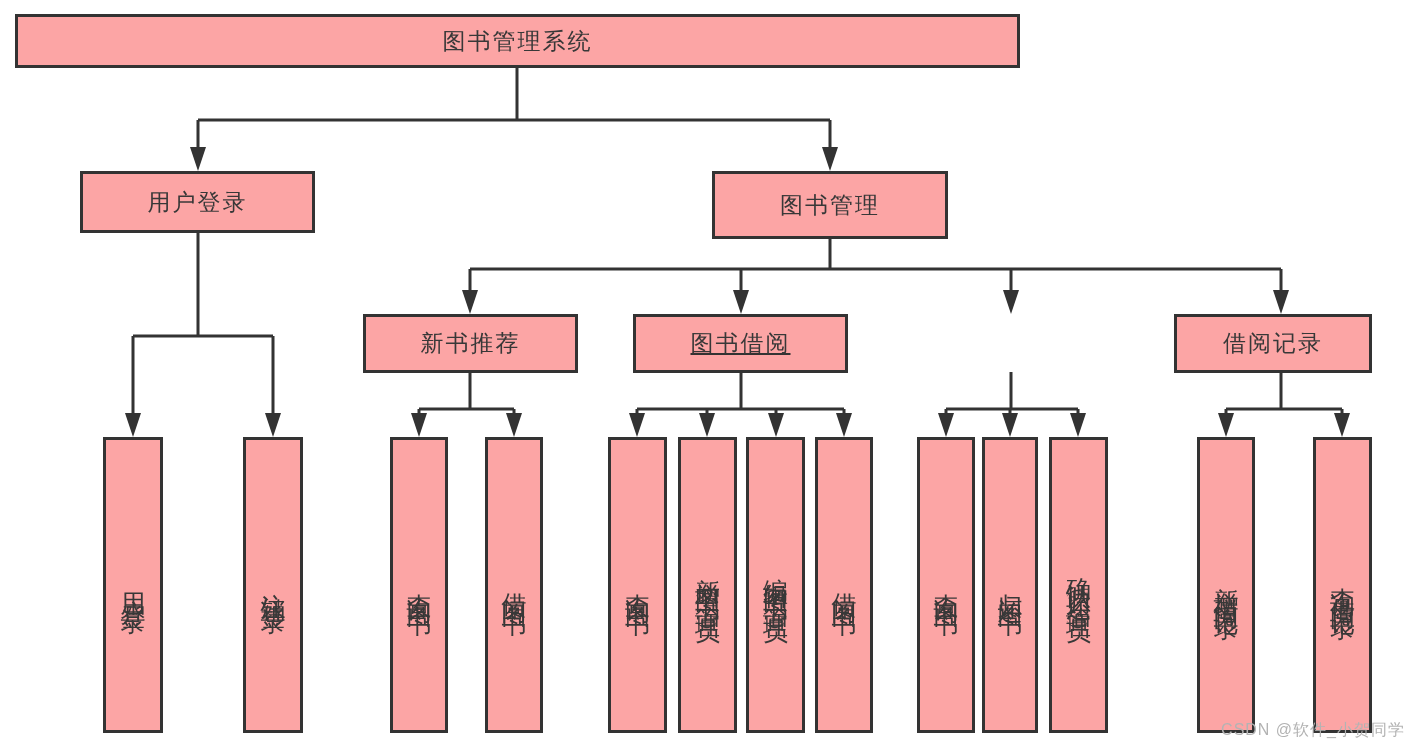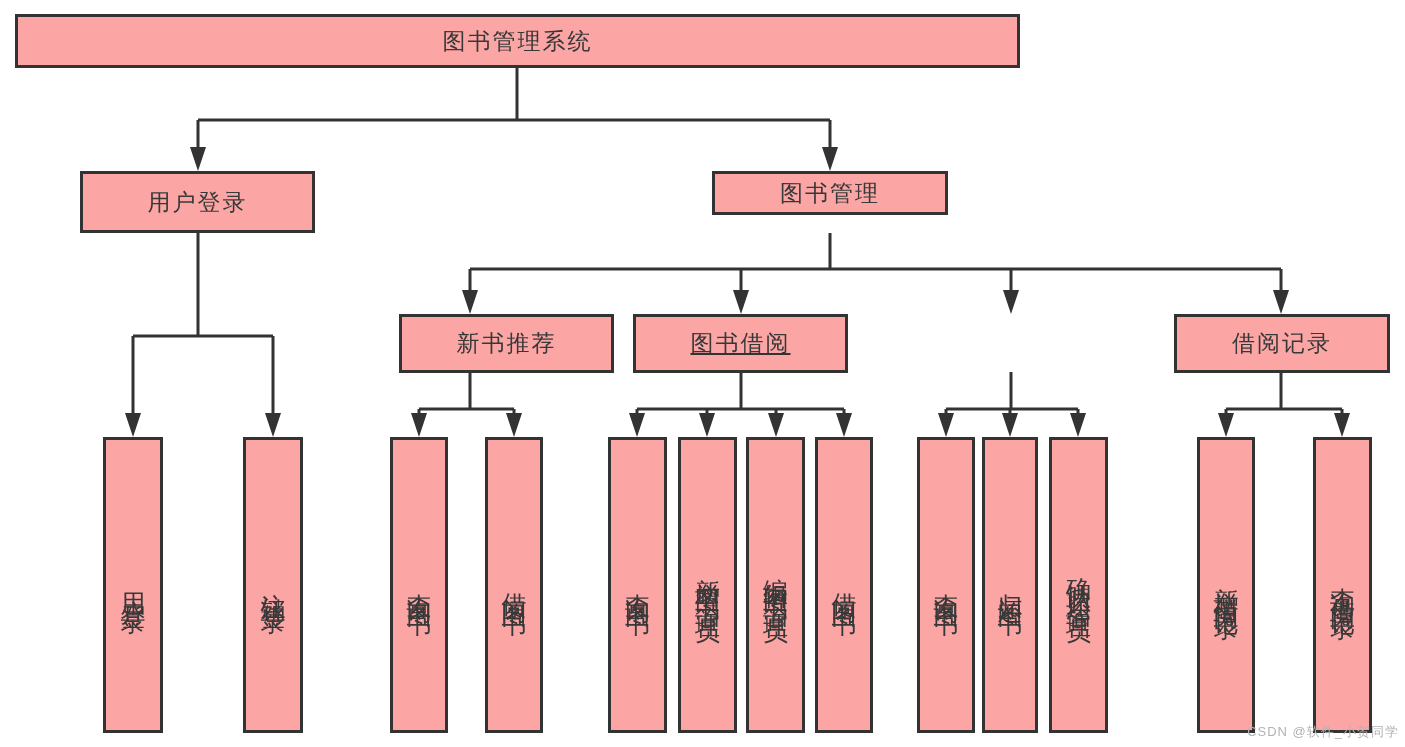--- a/index.html
+++ b/index.html
@@ -34,23 +34,23 @@
   }
   .leaf .v-label {
     writing-mode: vertical-lr;
     font-size: 25px;
     line-height: 1;
     letter-spacing: 6px;
     color: #383838;
   }
   .watermark {
     position: absolute;
-    right: 6px;
+    right: 0;
     bottom: 6px;
-    font-size: 13px;
+    font-size: 16px;
     letter-spacing: 1px;
     color: #b3b3b3;
     white-space: nowrap;
     z-index: 5;
   }
 </style>
 </head>
 <body>
 
 <div class="canvas">
@@ -93,31 +93,31 @@
       M1334 413 L1350 413 L1342 437 Z"></path>
   </svg>
 
   <div class="node" style="left:15px; top:14px; width:1005px; height:54px;">
     <span class="h-label">图书管理系统</span>
   </div>
 
   <div class="node" style="left:80px; top:171px; width:235px; height:62px;">
     <span class="h-label">用户登录</span>
   </div>
-  <div class="node" style="left:712px; top:171px; width:236px; height:44px;">
+  <div class="node" style="left:712px; top:171px; width:236px; height:68px;">
     <span class="h-label">图书管理</span>
   </div>
 
-  <div class="node" style="left:363px; top:314px; width:215px; height:59px;margin-left:36px;">
+  <div class="node" style="left:363px; top:314px; width:215px; height:59px;">
     <span class="h-label">新书推荐</span>
   </div>
   <div class="node" style="left:633px; top:314px; width:215px; height:59px;text-decoration:underline;">
     <span class="h-label">图书借阅</span>
   </div>
-  <div class="node" style="left:1174px; top:314px; width:216px; height:59px;">
+  <div class="node" style="left:1174px; top:314px; width:198px; height:59px;">
     <span class="h-label">借阅记录</span>
   </div>
 
   <div class="node leaf" style="left:103px; top:437px; width:60px; height:296px;">
     <span class="v-label">用户登录</span>
   </div>
   <div class="node leaf" style="left:243px; top:437px; width:60px; height:296px;">
     <span class="v-label">注销登录</span>
   </div>
 

